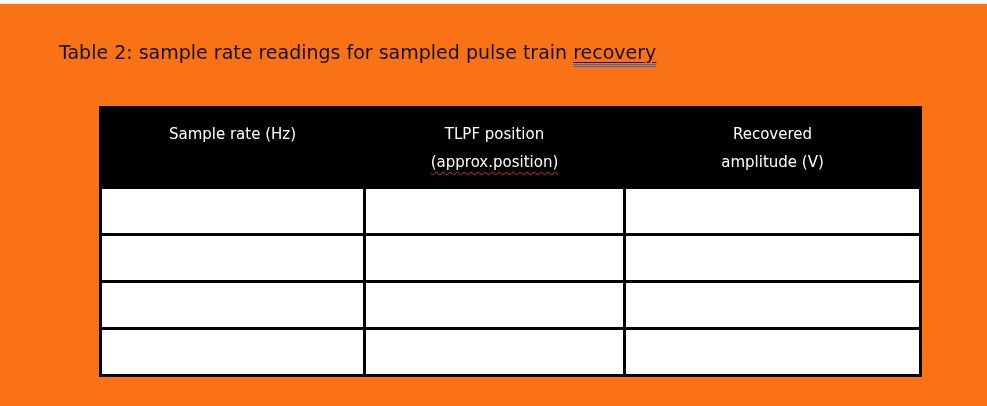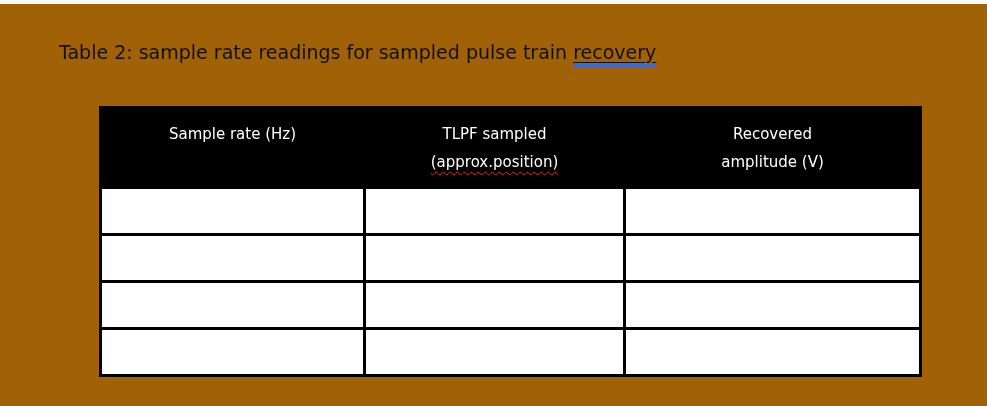--- a/index.html
+++ b/index.html
@@ -15,21 +15,21 @@
     width: 987px;
     height: 406px;
     background: #ffffff;
     font-family: "DejaVu Sans", "Liberation Sans", sans-serif;
     overflow: hidden;
   }
   .page {
     position: relative;
     width: 987px;
     height: 406px;
-    background: #a16207;
+    background: #f97316;
     padding-left: 40px;
   }
   .top-edge {
     position: absolute;
     top: 0; left: 0;
     width: 987px; height: 4px;
     background: #f7f8f9;
   }
   .doc-caption {
     position: absolute;
@@ -99,21 +99,21 @@
       <col style="width:264px">
       <col style="width:260px">
       <col style="width:296px">
     </colgroup>
     <thead>
       <tr>
         <th>
           <span class="hdr-line">Sample rate (Hz)</span>
         </th>
         <th>
-          <span class="hdr-line">TLPF sampled</span>
+          <span class="hdr-line">TLPF position</span>
           <span class="hdr-line">
             <span class="spellcheck-wavy">(approx.position)</span>
           </span>
         </th>
         <th>
           <span class="hdr-line">Recovered</span>
           <span class="hdr-line">amplitude (V)</span>
         </th>
       </tr>
     </thead>

